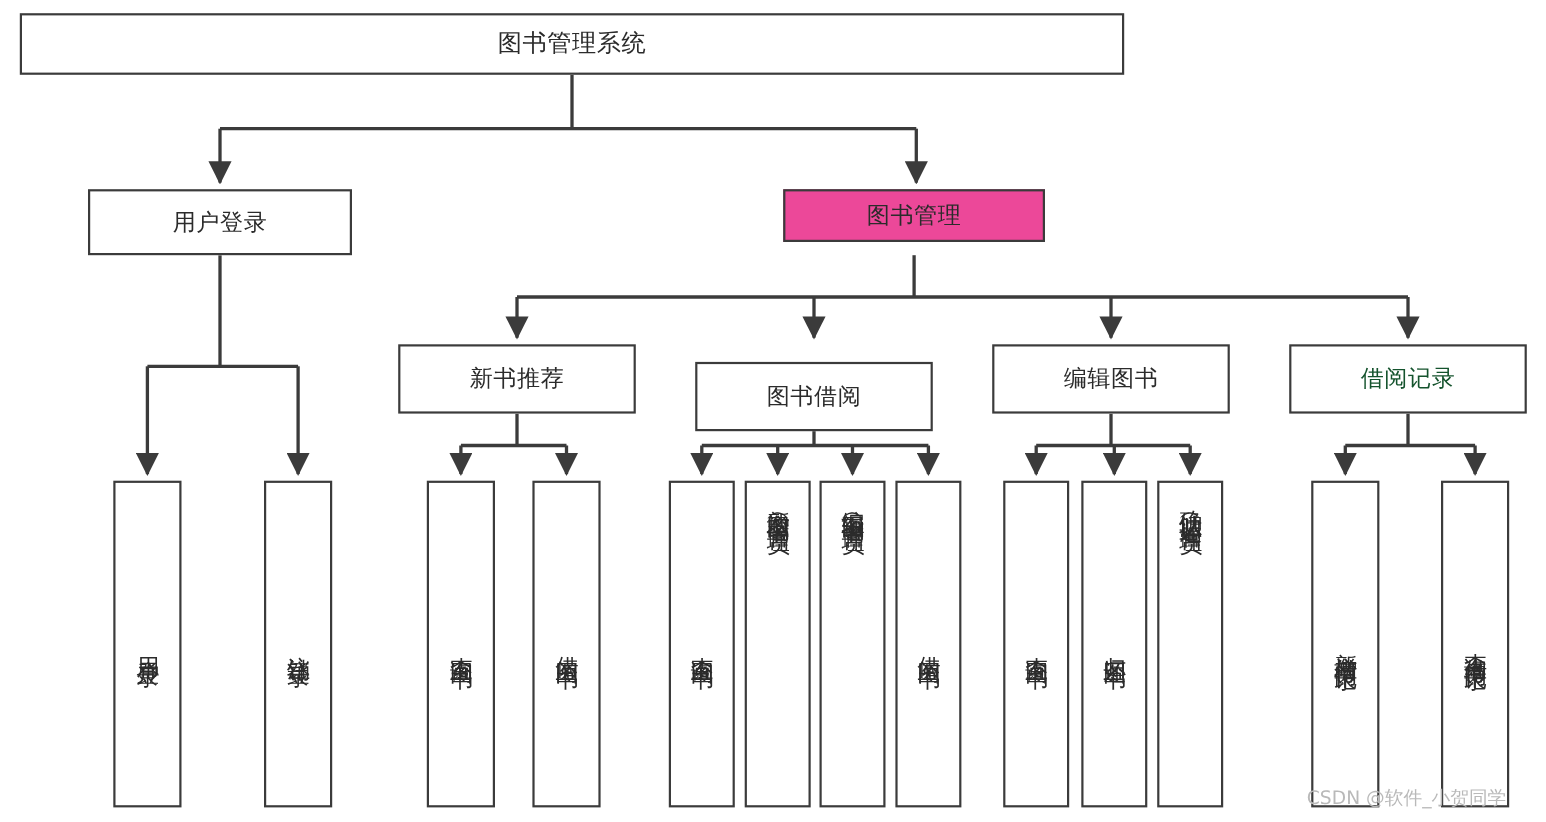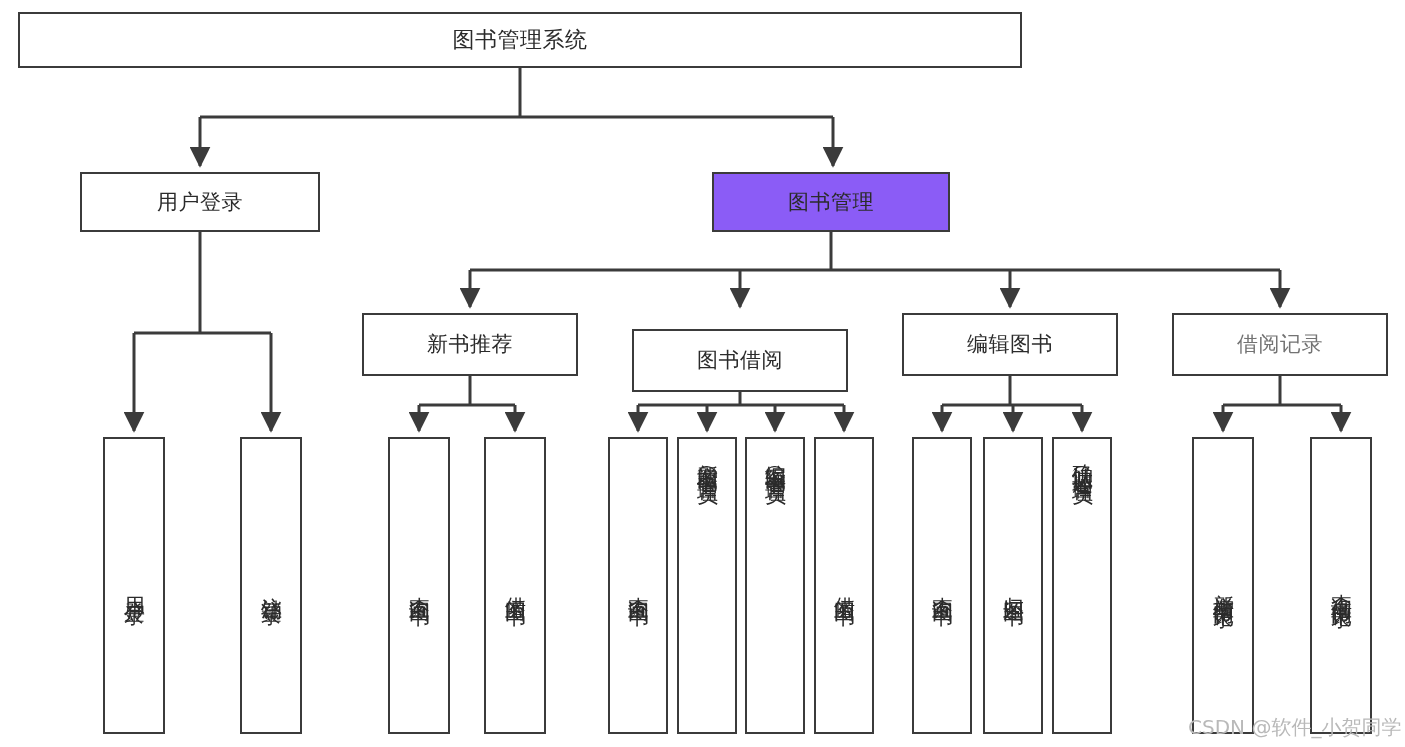--- a/index.html
+++ b/index.html
@@ -64,21 +64,21 @@
     white-space: nowrap;
   }
   .v-node.centered {
     align-items: center;
     padding-top: 0;
   }
   #watermark {
     position: absolute;
     left: 1188px;
     top: 714px;
-    font-size: 20px;
+    font-size: 17px;
     color: #b9b9b9;
     white-space: nowrap;
     z-index: 5;
     font-family: "DejaVu Sans", "Liberation Sans", sans-serif;
   }
 </style>
 </head>
 <body>
 
 <div id="canvas" style="background: rgb(255, 255, 255);">
@@ -133,34 +133,34 @@
     </g>
   </svg>
 
   <div class="node h-node root" style="left: 18px; top: 12px; width: 1004px; height: 56px; border-color: rgb(59, 59, 59); color: rgb(43, 43, 43); background: rgb(255, 255, 255);">
     <span class="node-label">图书管理系统</span>
   </div>
 
   <div class="node h-node" style="left: 80px; top: 172px; width: 240px; height: 60px; border-color: rgb(59, 59, 59); color: rgb(43, 43, 43); background: rgb(255, 255, 255);">
     <span class="node-label">用户登录</span>
   </div>
-  <div class="node h-node" style="left: 712px; top: 172px; width: 238px; height: 60px; border-color: rgb(59, 59, 59); color: rgb(43, 43, 43); background: #8b5cf6;">
+  <div class="node h-node" style="left: 712px; top: 172px; width: 238px; height: 48px; border-color: rgb(59, 59, 59); color: rgb(43, 43, 43); background: #ec4899;">
     <span class="node-label">图书管理</span>
   </div>
 
   <div class="node h-node" style="left: 362px; top: 313px; width: 216px; height: 63px; border-color: rgb(59, 59, 59); color: rgb(43, 43, 43); background: rgb(255, 255, 255);">
     <span class="node-label">新书推荐</span>
   </div>
   <div class="node h-node" style="left: 632px; top: 313px; width: 216px; height: 63px; border-color: rgb(59, 59, 59); color: rgb(43, 43, 43); background: rgb(255, 255, 255); margin-top: 16px;">
     <span class="node-label">图书借阅</span>
   </div>
   <div class="node h-node" style="left: 902px; top: 313px; width: 216px; height: 63px; border-color: rgb(59, 59, 59); color: rgb(43, 43, 43); background: rgb(255, 255, 255);">
     <span class="node-label">编辑图书</span>
   </div>
-  <div class="node h-node" style="left: 1172px; top: 313px; width: 216px; height: 63px; border-color: rgb(59, 59, 59); color: #737373; background: rgb(255, 255, 255);">
+  <div class="node h-node" style="left: 1172px; top: 313px; width: 216px; height: 63px; border-color: rgb(59, 59, 59); color: #14532d; background: rgb(255, 255, 255);">
     <span class="node-label">借阅记录</span>
   </div>
 
   <div class="node v-node centered" style="left: 103px; top: 437px; width: 62px; height: 297px; border-color: rgb(59, 59, 59); color: rgb(43, 43, 43); background: rgb(255, 255, 255);">
     <span class="node-label">用户登录</span>
   </div>
   <div class="node v-node centered" style="left: 240px; top: 437px; width: 62px; height: 297px; border-color: rgb(59, 59, 59); color: rgb(43, 43, 43); background: rgb(255, 255, 255);">
     <span class="node-label">注销登录</span>
   </div>
   <div class="node v-node centered" style="left: 388px; top: 437px; width: 62px; height: 297px; border-color: rgb(59, 59, 59); color: rgb(43, 43, 43); background: rgb(255, 255, 255);">

